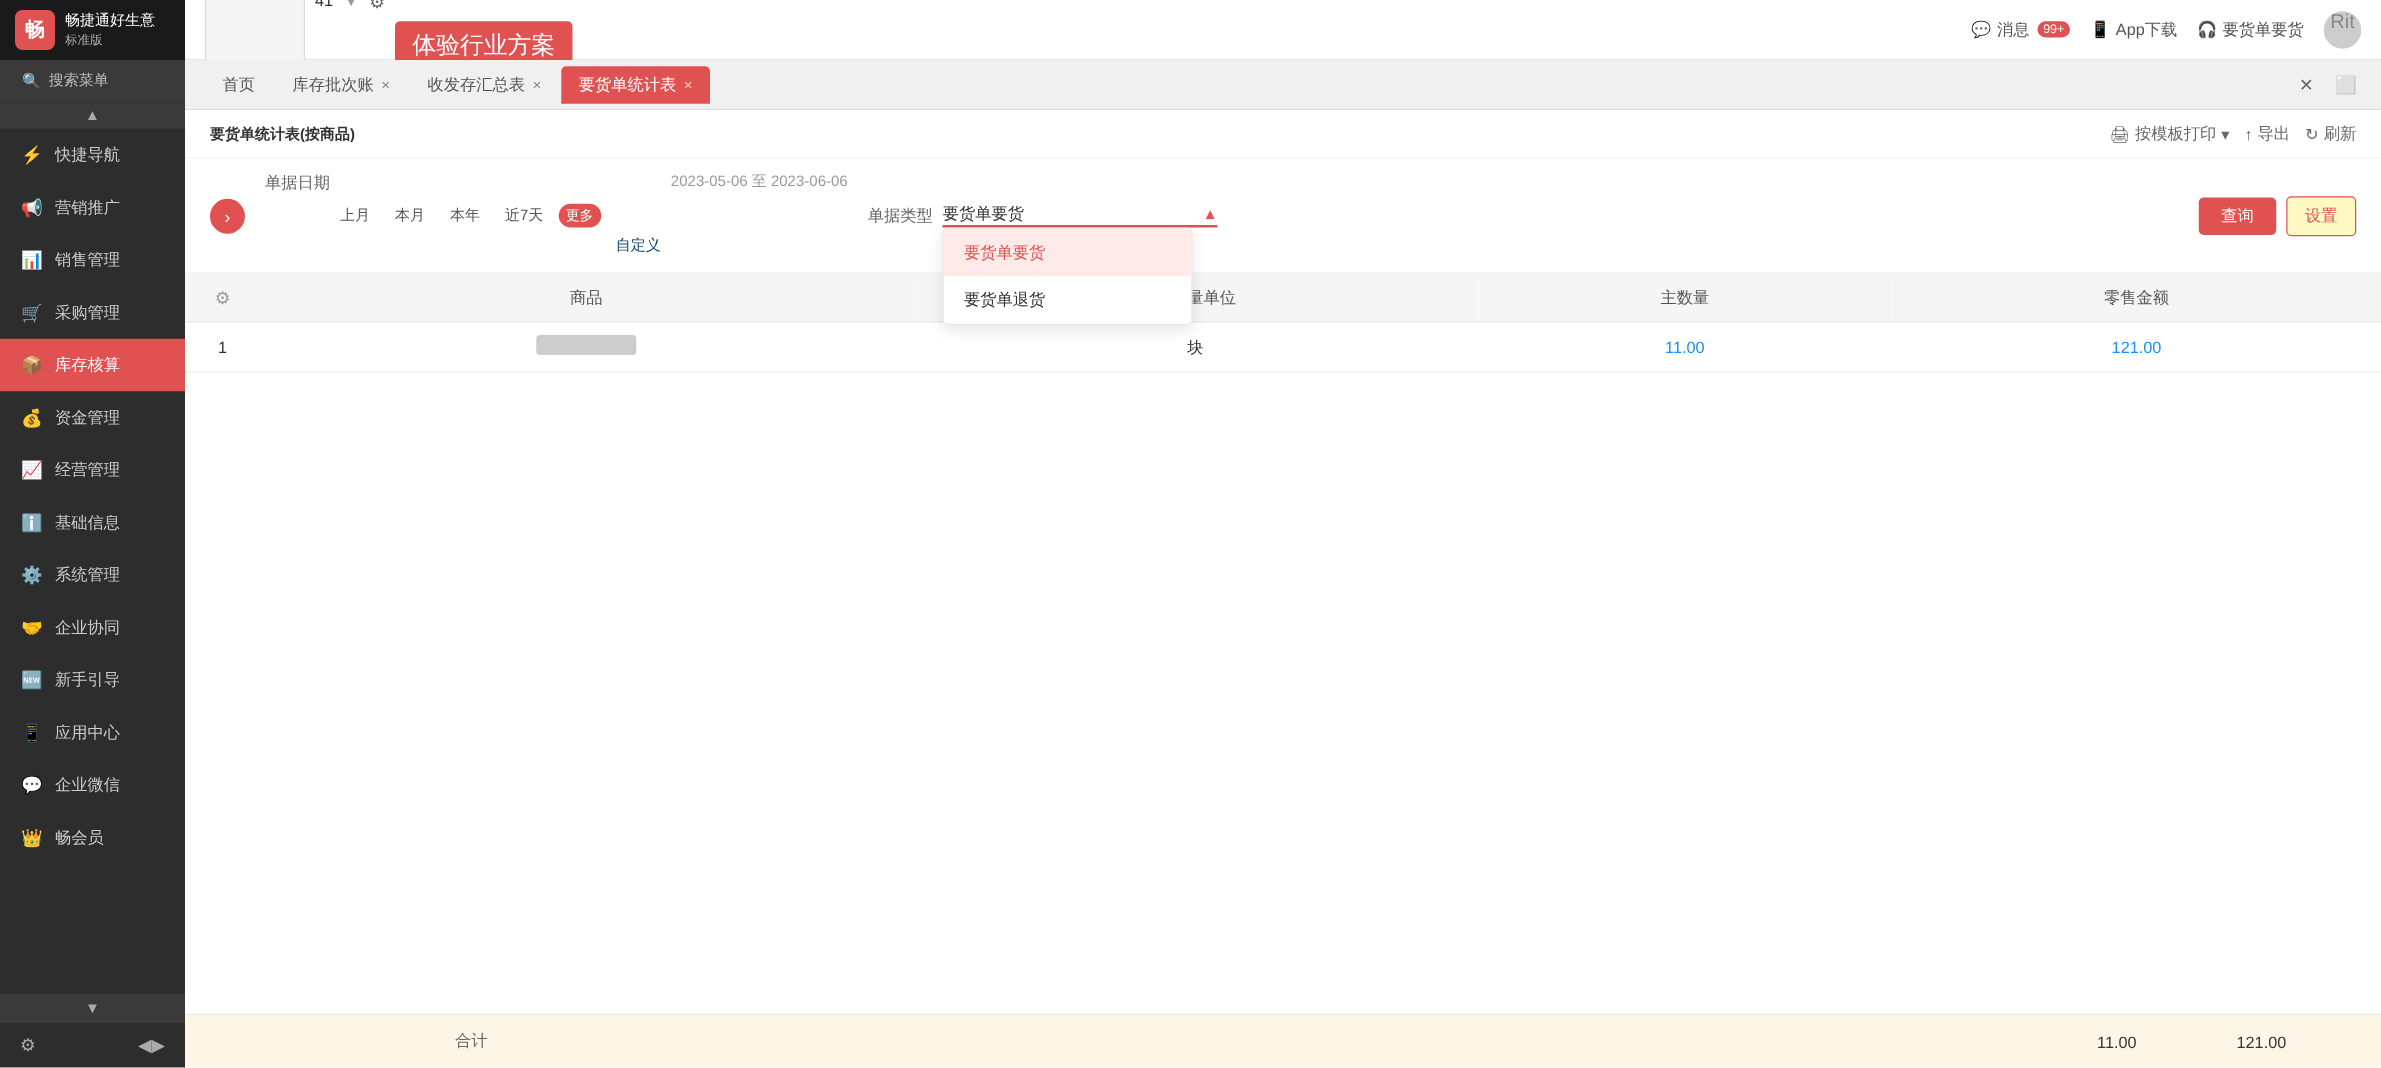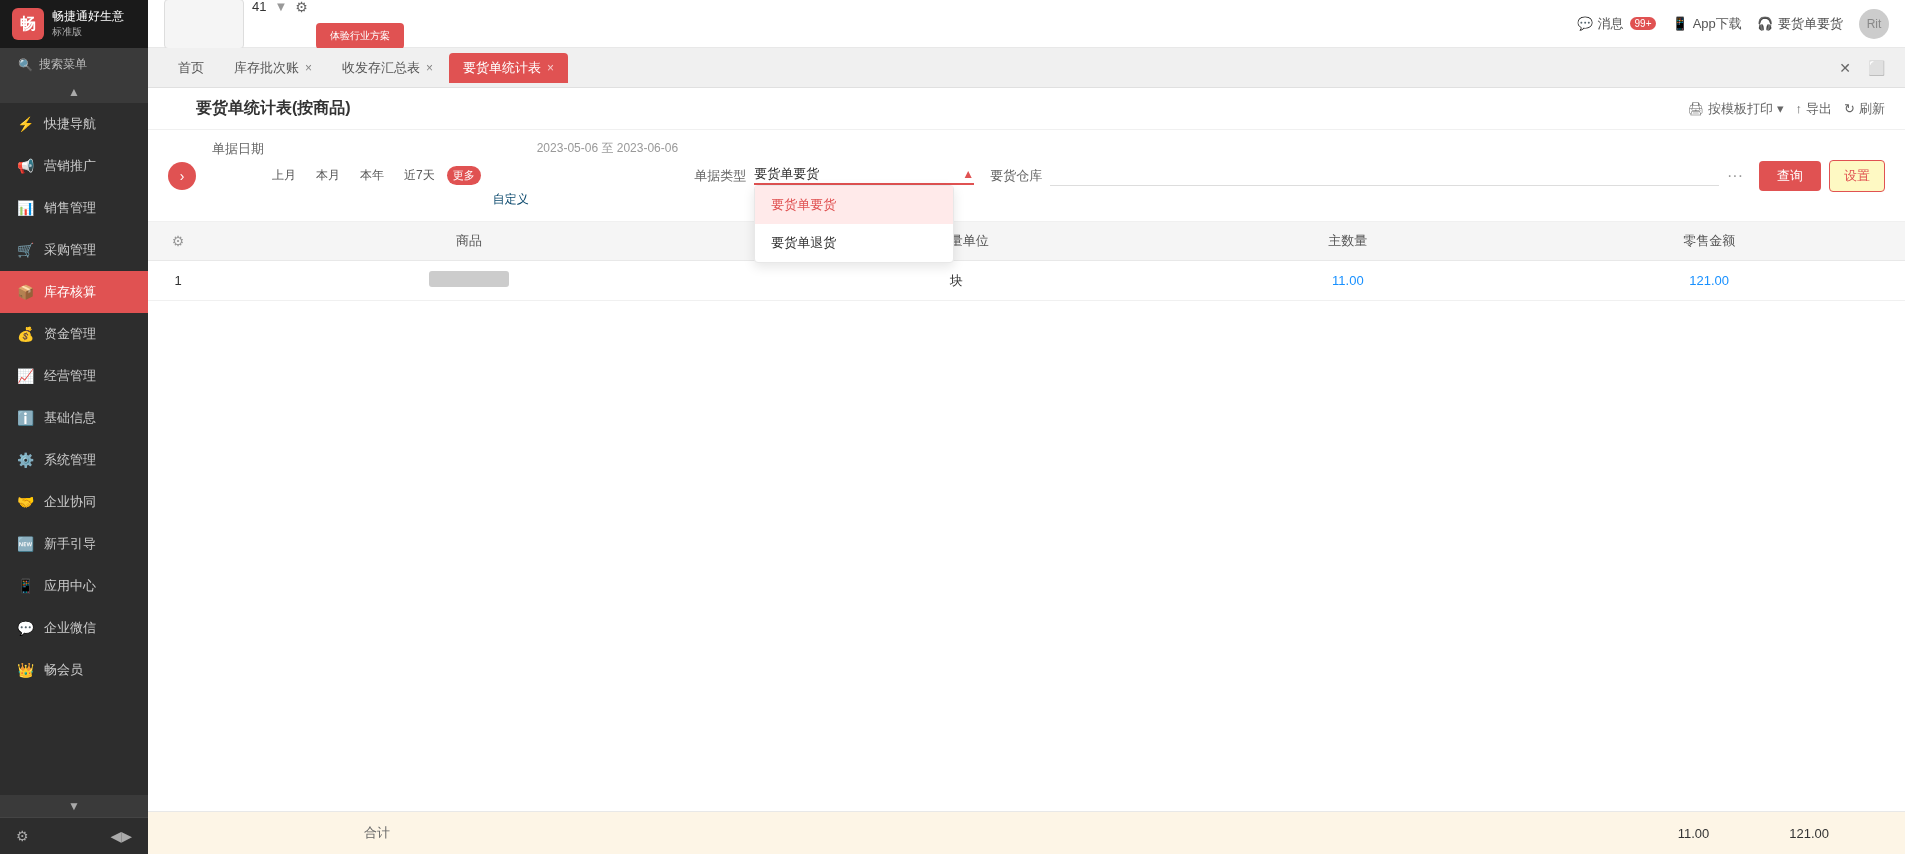--- a/index.html
+++ b/index.html
@@ -115,21 +115,21 @@
     .topbar-num { color: #333; font-size: 13px; }
     .topbar-chevron { color: #999; cursor: pointer; }
     .topbar-gear { color: #666; cursor: pointer; font-size: 14px; }
     .btn-trial {
       background: #e05252;
       color: white;
       border: none;
       border-radius: 4px;
       padding: 6px 14px;
       cursor: pointer;
-      font-size: 10px;
+      font-size: 19px;
       margin-top: 24px;
     }
     .topbar-right {
       display: flex;
       align-items: center;
       gap: 16px;
       color: #555;
       font-size: 13px;
     }
     .topbar-right-item {
@@ -140,22 +140,22 @@
       color: white;
       font-size: 10px;
       border-radius: 10px;
       padding: 1px 5px;
       margin-left: 2px;
     }
     .user-avatar {
       width: 30px; height: 30px;
       border-radius: 50%;
       background: #ccc;
-      display: flex; align-items: center; justify-content: center;
-      font-size: 12px; color: #888;
+      display: flex; align-items: flex-start; justify-content: center;
+      font-size: 16px; color: #888;
     }
 
     
     .tabbar {
       height: 40px;
       background: #f0f0f0;
       display: flex;
       align-items: center;
       padding: 0 16px;
       border-bottom: 1px solid #e0e0e0;
@@ -209,24 +209,23 @@
     
     .page-header {
       display: flex;
       align-items: center;
       justify-content: space-between;
       padding: 10px 20px;
       border-bottom: 1px solid #f0f0f0;
       flex-shrink: 0;
     }
     .page-title {
-      font-size: 16px;
+      font-size: 12px;
       font-weight: 600;
       color: #333;
-      margin-left: 28px;
     }
     .page-actions {
       display: flex;
       align-items: center;
       gap: 12px;
     }
     .page-action-item {
       display: flex;
       align-items: center;
       gap: 4px;
@@ -643,25 +642,20 @@
             <span class="filter-select-arrow">▲</span>
           </div>
 
           <div class="dropdown-overlay">
             <div class="dropdown-item selected">要货单要货</div>
             <div class="dropdown-item">要货单退货</div>
           </div>
         </div>
       </div>
 
-      <div class="filter-warehouse-group">
-        <span class="filter-label">要货仓库</span>
-        <input class="filter-warehouse-input" style="">
-        <span class="filter-more-btn">···</span>
-      </div>
 
       <div class="filter-actions-right">
         <button class="btn-query">查询</button>
         <button class="btn-settings">设置</button>
       </div>
     </div>
 
     <div class="table-wrapper">
       <table>
         <thead>

